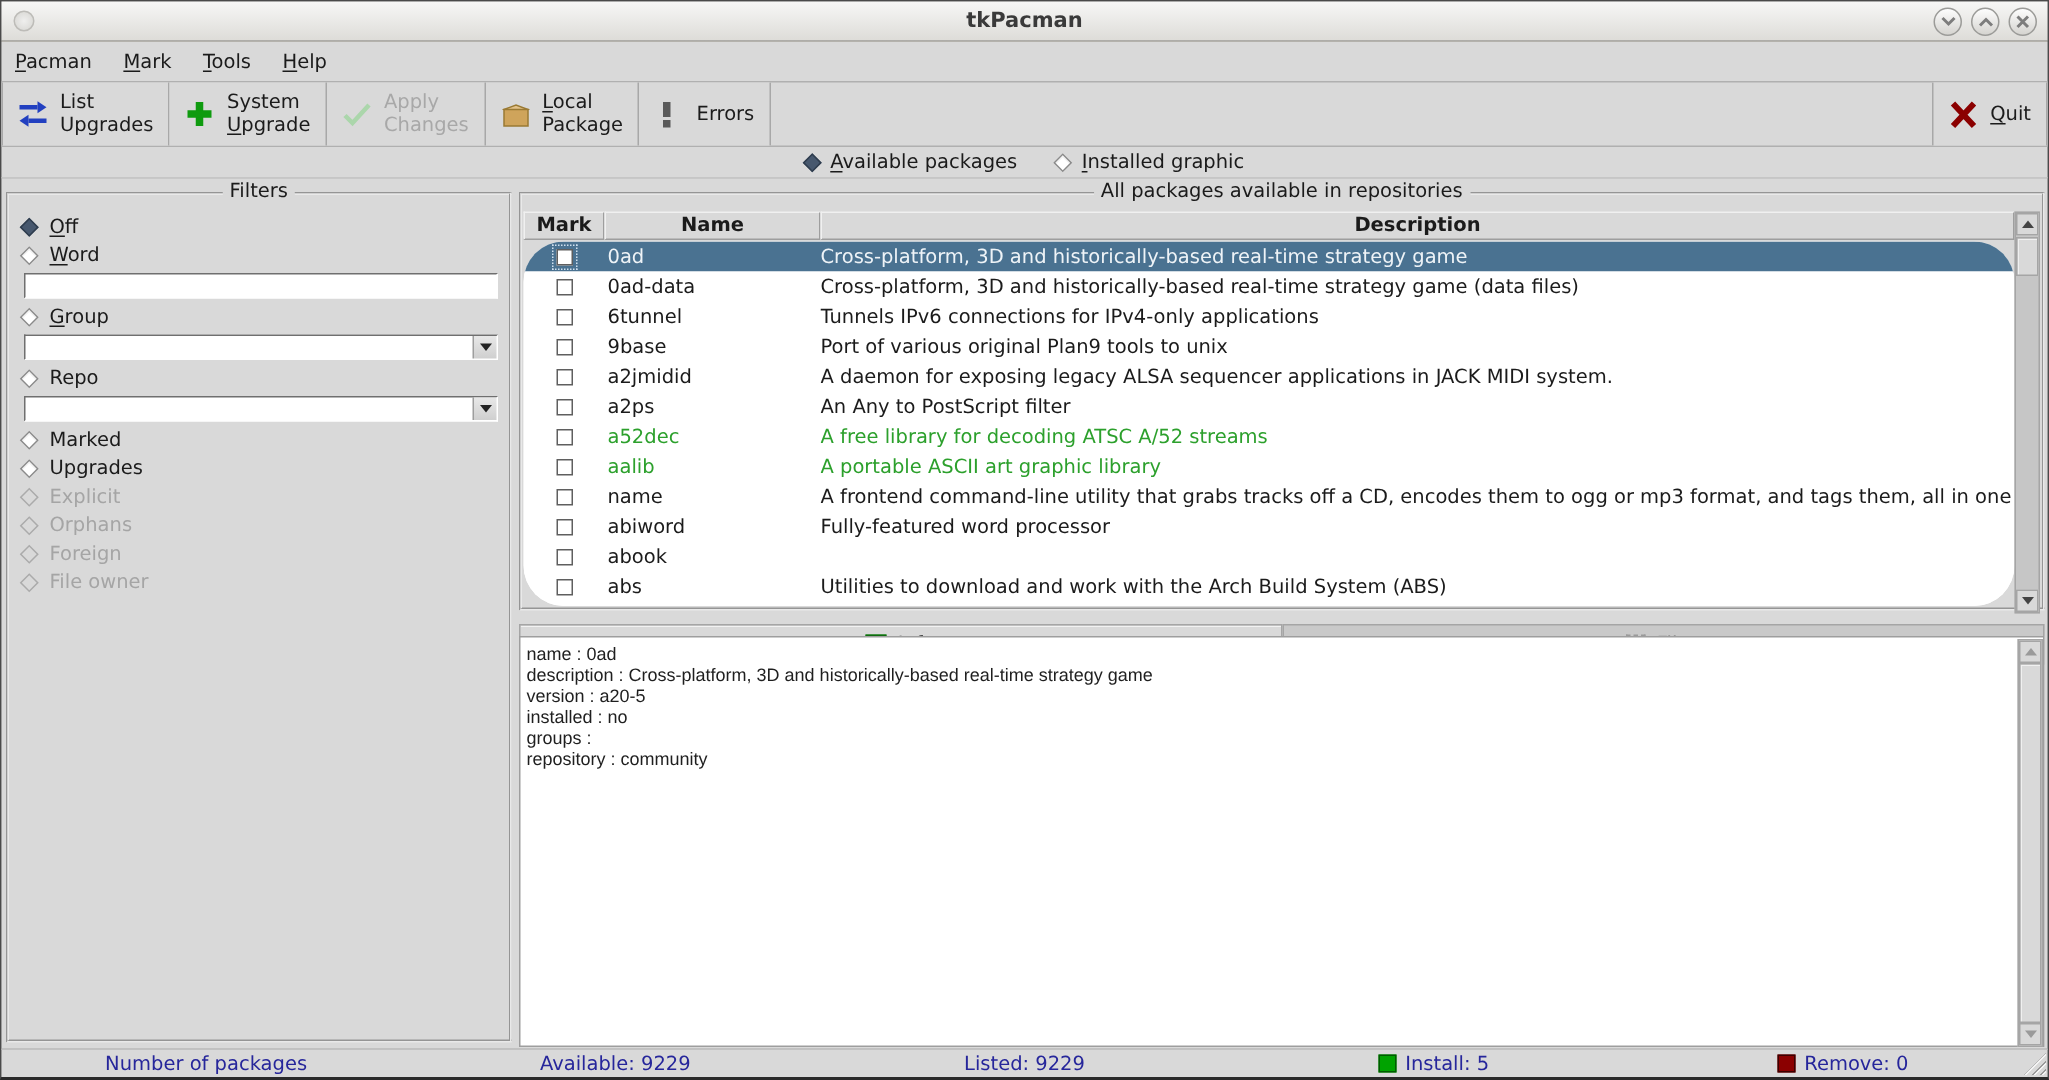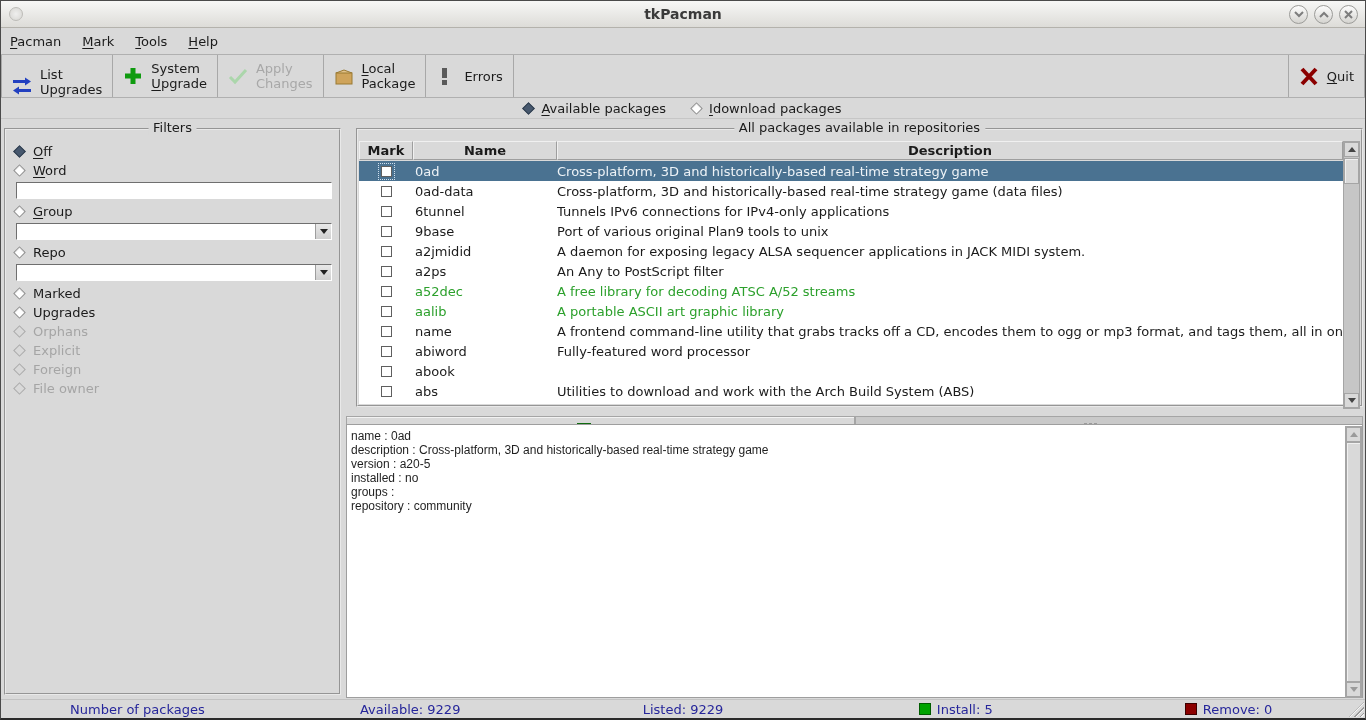--- a/index.html
+++ b/index.html
@@ -27,21 +27,21 @@
 
   
   .menubar { height:26px; flex:0 0 26px; display:flex; align-items:center; padding-left:2px; background:#d9d9d9; }
   .mitem { padding:3px 7px; margin-right:7px; cursor:default; }
 
   
   .toolbar { height:44px; flex:0 0 44px; border-top:1px solid #b0b0b0; border-bottom:1px solid #b0b0b0;
     background:#d9d9d9; display:flex; align-items:stretch; }
   .tbtn { display:flex; align-items:center; gap:6px; padding:0 10px 0 8px;
     border-right:1px solid #a8a8a8; background:#d9d9d9; }
-  .tbtn:first-child { border-left:1px solid #a8a8a8;align-items:flex-end; }
+  .tbtn:first-child { border-left:1px solid #a8a8a8; }
   .tbtn .lines { line-height:15px; }
   .tbtn.disabled { color:#a8a8a8; }
   .tbtn.quit { margin-left:auto; border-left:1px solid #a8a8a8; }
   .ticon { width:24px; height:22px; flex:0 0 24px; }
 
   
   .radiorow { height:21px; flex:0 0 21px; display:flex; align-items:center; justify-content:center;
     gap:26px; border-bottom:1px solid #c6c6c6; background:#d9d9d9; }
   .radio { display:flex; align-items:center; gap:8px; }
   .diamond { width:9px; height:9px; transform:rotate(45deg); background:#fff;
@@ -67,28 +67,28 @@
     border:1px solid #fff; border-top-color:#6f6f6f; border-left-color:#6f6f6f;
     display:flex; }
   .combo .field { flex:1; }
   .combo .btn { width:16px; border-left:1px solid #9e9e9e; background:linear-gradient(#e8e8e8,#cfcfcf);
     display:flex; align-items:center; justify-content:center; }
   .tri-dn { width:0; height:0; border-left:4px solid transparent; border-right:4px solid transparent;
     border-top:5px solid #222; }
 
   
   .right { position:absolute; left:345px; right:2px; top:0; bottom:0; }
-  .pkgframe { left:10px; right:0; top:9px; height:279px; padding:11px 1px 1px 1px; }
+  .pkgframe { left:0; right:0; top:9px; height:279px; padding:11px 1px 1px 1px; }
   .thead { display:flex; height:19px; margin-right:17px; }
   .th { background:#d9d9d9; border:1px solid #9e9e9e; border-left-color:#f0f0f0; border-top-color:#f0f0f0;
     font-weight:bold; text-align:center; line-height:17px; }
   .th.mark { flex:0 0 54px; }
   .th.name { flex:0 0 144px; }
   .th.desc { flex:1; }
-  .tbody { position:absolute; left:1px; right:18px; top:31px; bottom:1px; overflow:hidden; background:#fff; }
+  .tbody { position:absolute; left:1px; right:18px; top:31px; bottom:1px; overflow:hidden; background:#fff;border-radius:27px; }
   .trow { display:flex; height:20px; align-items:center; background:#fff; }
   .trow.green .cell { color:#2CA02C; }
   .trow.sel { background:#4a7291; }
   .trow.sel .cell { color:#eef3f7; }
   .cell.mark { flex:0 0 54px; display:flex; justify-content:center; }
   .cell.name { flex:0 0 144px; padding-left:2px; }
   .cell.desc { flex:1; white-space:nowrap; overflow:hidden; }
   .cbx { width:11px; height:11px; background:#fff; border:1px solid #5f5f5f; }
   .cbx.foc { outline:1px dotted #cfe0ef; outline-offset:2px; }
 
@@ -216,21 +216,21 @@
     </div>
   </div>
 
   <div class="radiorow">
     <span class="radio">
       <span class="diamond on"></span>
       <span><span class="u">A</span><span>vailable packages</span></span>
     </span>
     <span class="radio">
       <span class="diamond"></span>
-      <span><span class="u">I</span><span>download packages</span></span>
+      <span><span class="u">I</span><span>nstalled graphic</span></span>
     </span>
   </div>
 
   <div class="main">
 
     <div class="lframe filters">
       <div class="legend">Filters</div>
       <div class="fitem">
         <span class="diamond on"></span>
         <span><span class="u">O</span><span>ff</span></span>
@@ -263,25 +263,25 @@
       <div class="fitem">
         <span class="diamond"></span>
         <span>Marked</span>
       </div>
       <div class="fitem">
         <span class="diamond"></span>
         <span>Upgrades</span>
       </div>
       <div class="fitem dis">
         <span class="diamond dis"></span>
-        <span>Orphans</span>
+        <span>Explicit</span>
       </div>
       <div class="fitem dis">
         <span class="diamond dis"></span>
-        <span>Explicit</span>
+        <span>Orphans</span>
       </div>
       <div class="fitem dis">
         <span class="diamond dis"></span>
         <span>Foreign</span>
       </div>
       <div class="fitem dis">
         <span class="diamond dis"></span>
         <span>File owner</span>
       </div>
     </div>

